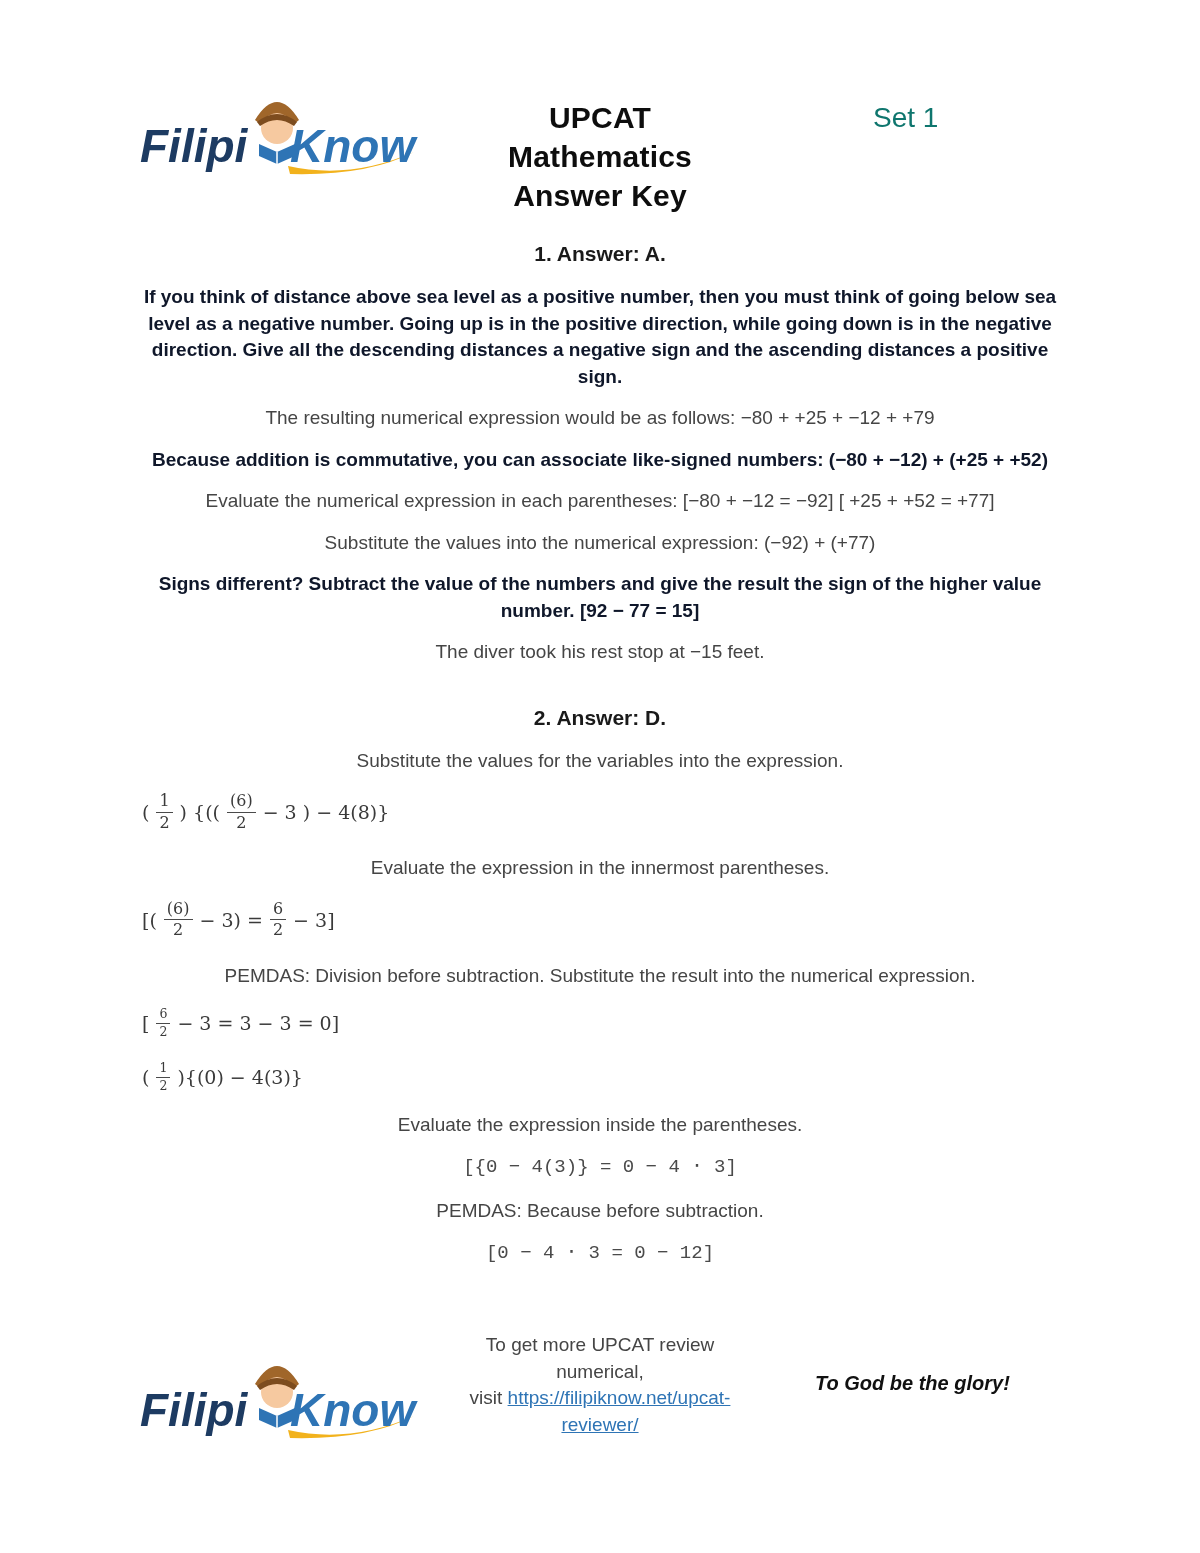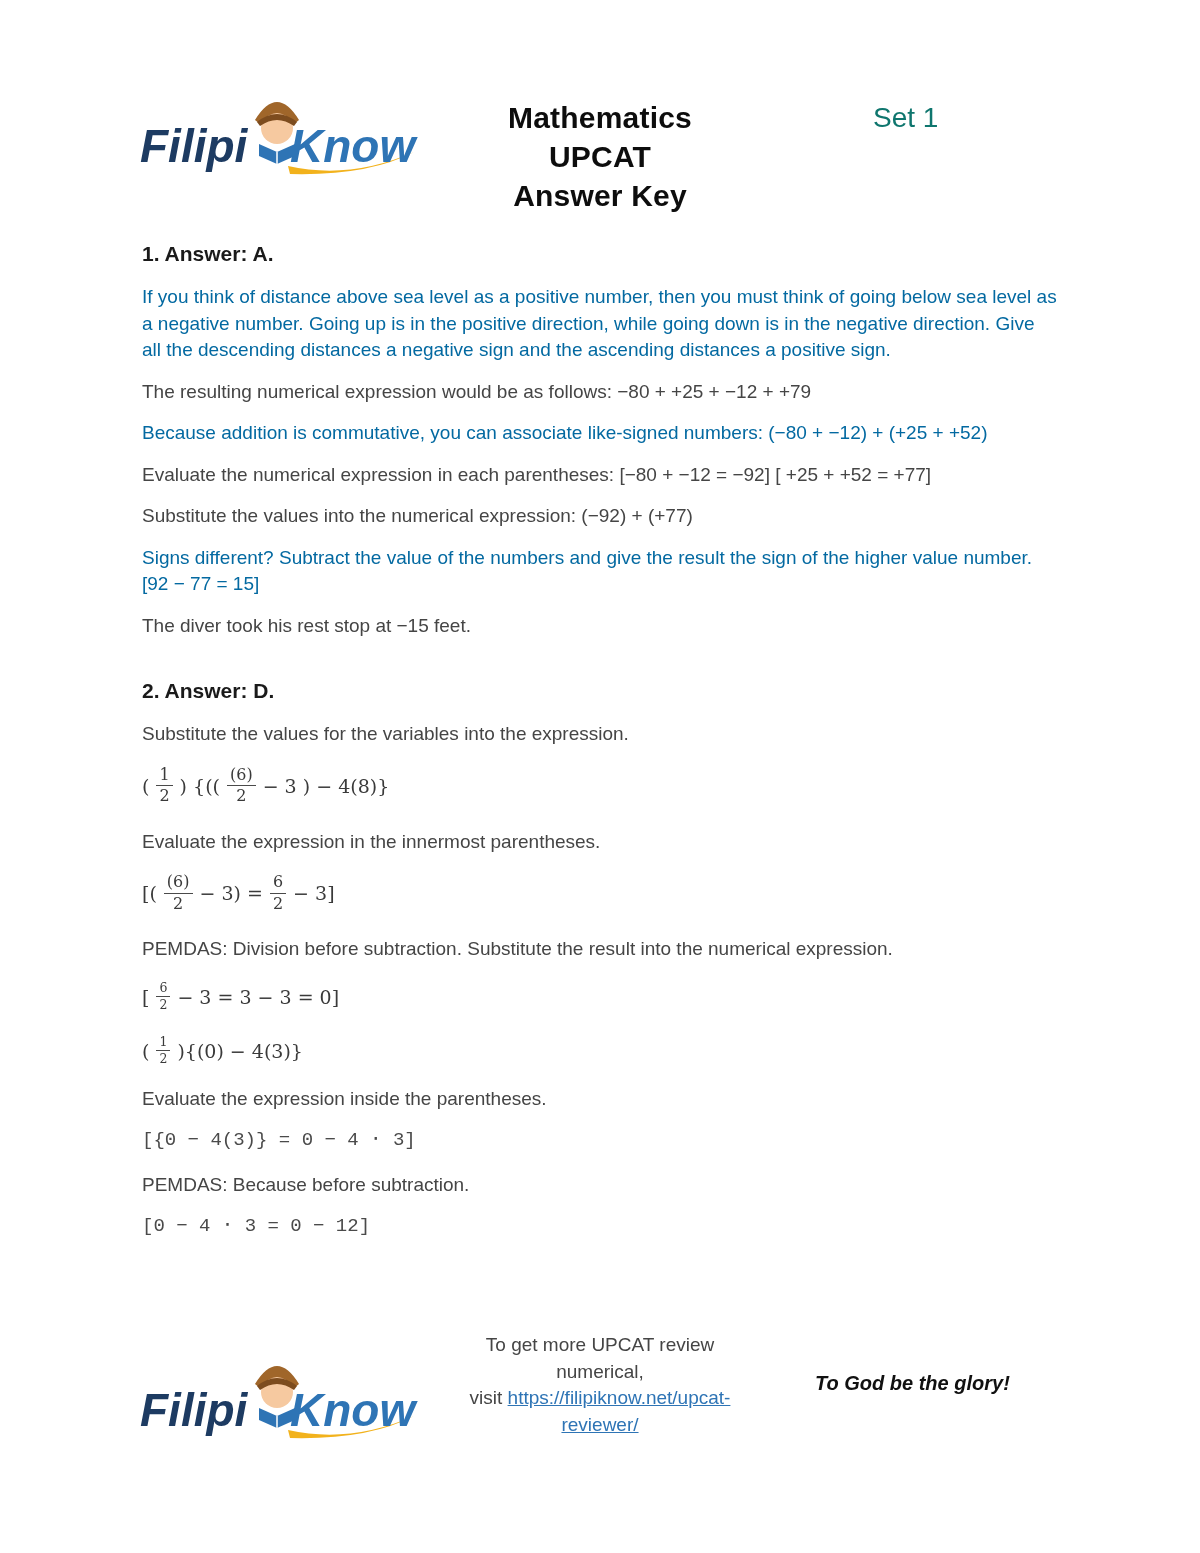--- a/index.html
+++ b/index.html
@@ -21,31 +21,31 @@
     position: absolute; left: 0; right: 0; top: 98px;
     text-align: center; font-weight: bold; font-size: 30px;
     line-height: 39px; color: #0d0d0d; letter-spacing: 0.2px;
   }
   .set-label {
     position: absolute; left: 873px; top: 102px;
     font-size: 28px; color: #0f766e; font-weight: 400;
   }
 
   
-  .content { padding: 10px 142px 0 142px; }
+  .content { padding: 10px 142px 0 142px; text-align: center; }
   .ans-heading {
     font-size: 21px; font-weight: bold; color: #1a1a1a;
     margin: 0 0 18px 0;
   }
   .sec2 { margin-top: 40px; }
   p.para {
     font-size: 19px; line-height: 26.5px; margin: 0 0 15px 0;
     color: #454545; font-weight: 400;
   }
-  p.para.b { font-weight: 400; color: #0369a1; }
+  p.para.b { font-weight: 700; color: #0f172a; }
   p.bracket-line { font-size: 19px; color: #4a4a4a; margin: 4px 0 18px 0; font-family: Liberation Mono, monospace; }
 
   
   .math {
     display: flex; align-items: center; gap: 7px;
     font-family: "DejaVu Serif", serif;
     font-size: 19px; color: #3a3a3a;
     margin: 14px 0 20px 0; min-height: 46px;
   }
   .frac {
@@ -92,22 +92,22 @@
           <circle cx="23" cy="42" r="16" fill="#f6c9a0"></circle>
           <path d="M1 34 Q 23 -2 45 34 L 40 38 Q 23 16 6 38 Z" fill="#a0662a"></path>
           <path d="M3 36 Q 23 20 43 36 L 40 40 Q 23 28 6 40 Z" fill="#7d4c1e"></path>
           <path d="M5 58 L 23 66 L 41 58 L 41 70 L 23 78 L 5 70 Z" fill="#2e74b5"></path>
           <path d="M23 66 L 23 78" stroke="#ffffff" stroke-width="1.5"></path>
         </g>
       </svg>
     </div>
 
     <div class="title">
+      <div>UPCAT</div>
       <div>Mathematics</div>
-      <div>UPCAT</div>
       <div>Answer Key</div>
     </div>
 
     <div class="set-label">Set 1</div>
   </div>
 
   <div class="content">
 
     <h2 class="ans-heading">1. Answer: A.</h2>
     <p class="para b">If you think of distance above sea level as a positive number, then you must think of going below sea level as a negative number. Going up is in the positive direction, while going down is in the negative direction. Give all the descending distances a negative sign and the ascending distances a positive sign.</p>

